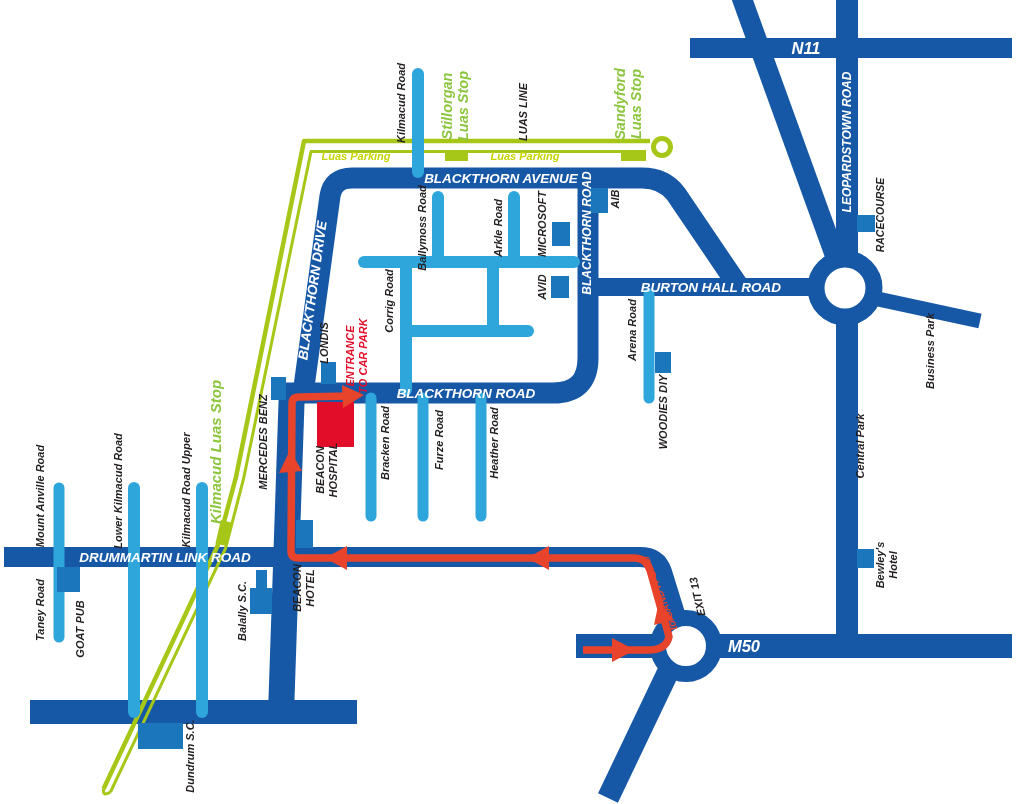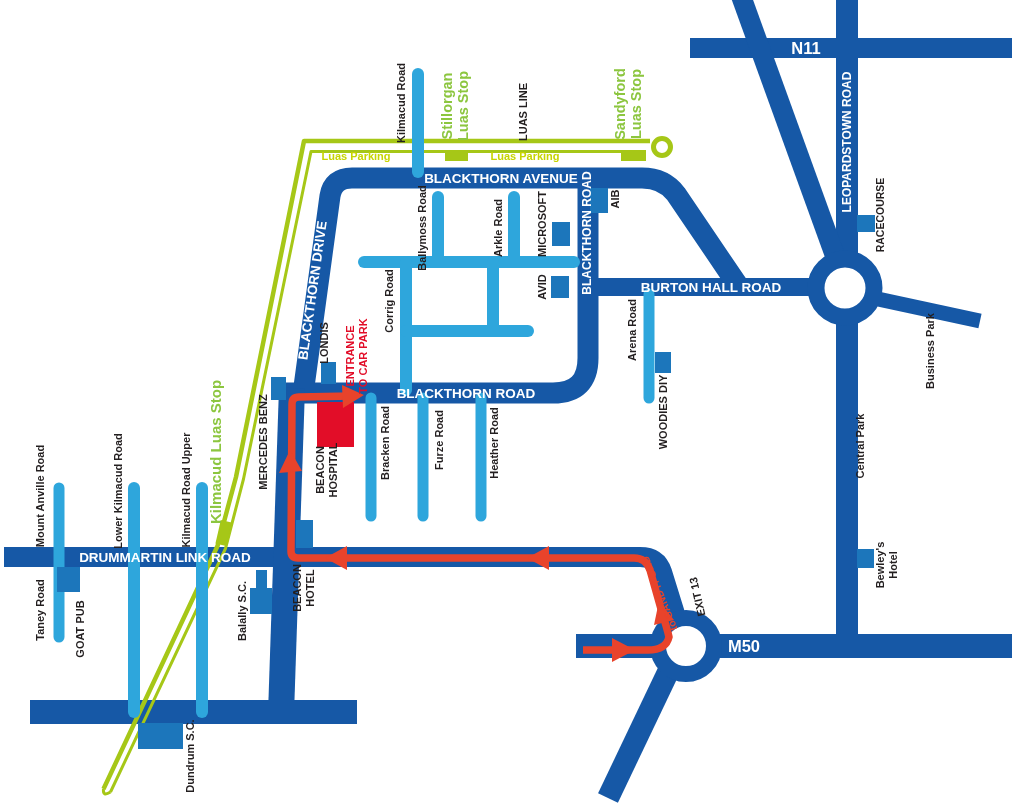--- a/index.html
+++ b/index.html
@@ -1,16 +1,16 @@
 <!DOCTYPE html>
 <html><head>
 <meta charset="utf-8">
 <style>
   html,body{margin:0;padding:0;background:#ffffff;}
-  #map-wrap{position:relative;width:1024px;height:804px;background:#ffffff;overflow:hidden;}
+  #map-wrap{position:relative;width:1024px;height:804px;background:#ffffff;overflow:hidden;font-style:italic;}
   svg{display:block;}
   text{font-family:"Liberation Sans",sans-serif;font-weight:700;text-anchor:middle;}
   .blk{fill:#231f20}
   .wht{fill:#ffffff}
   .grn{fill:#8cc63f}
   .ylw{fill:#c6d400}
   .redt{fill:#e20d28}
   .rrt{fill:#e8432b}
   .f10{font-size:10.5px}
   .f11{font-size:11px}

